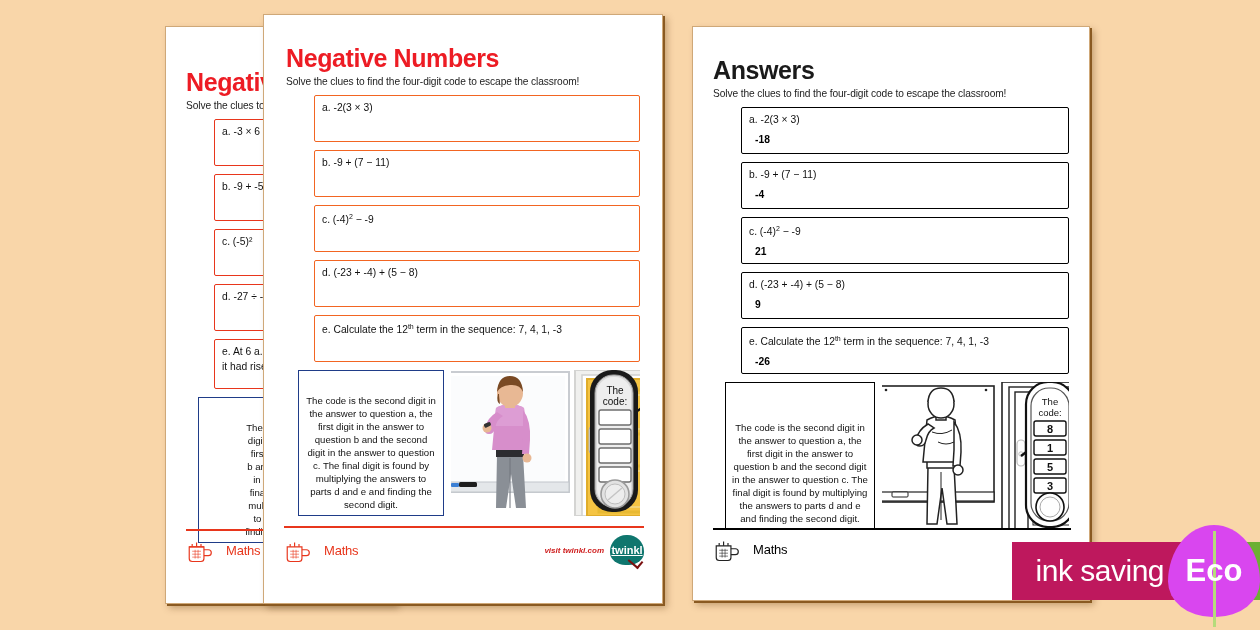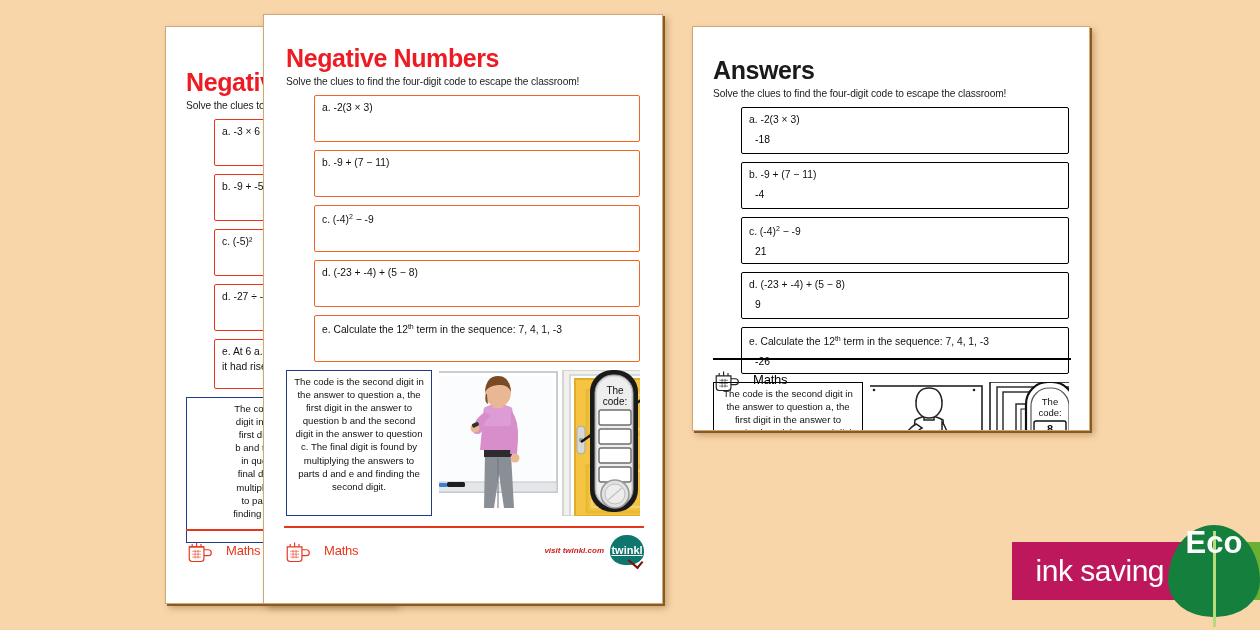--- a/index.html
+++ b/index.html
@@ -13,21 +13,21 @@
   
   .sheet {
     position: absolute;
     background: #ffffff;
     box-shadow: 2px 2px 0 0 #8a5a22, 4px 4px 7px rgba(90,50,10,.35);
     border: 1px solid #cfa878;
     overflow: hidden;
   }
   .sheet-left   { left:165px; top:26px;  width:230px; height:578px; z-index:1; }
   .sheet-mid    { left:263px; top:14px;  width:400px; height:590px; z-index:3; }
-  .sheet-right  { left:692px; top:26px;  width:398px; height:405px; z-index:2; }
+  .sheet-right  { left:692px; top:26px;  width:398px; height:575px; z-index:2; }
 
   .pad { padding: 30px 22px 0 22px; }
   .sheet-left .pad { padding: 42px 22px 0 20px; }
   .sheet-right .pad { padding: 30px 20px 0 20px; }
 
   
   h1 {
     font-size: 25px;
     font-weight: bold;
     letter-spacing: -.4px;
@@ -64,49 +64,50 @@
   }
   .qbox.q-red { border-color: #e8361c; }
   .qbox.tall  { height: 50px; white-space: normal; }
 
   .sheet-right .qbox {
     border: 1.8px solid #000;
     height: 47px;
   }
   .ans {
     font-size: 10.3px;
-    font-weight: normal;
+    font-weight: bold;
     color: #000;
     padding-left: 6px;
     padding-top: 5px;
     white-space: nowrap;
   }
   sup { font-size: 7px; vertical-align: super; }
 
   
   .bottom {
     display: flex;
     gap: 7px;
     align-items: flex-start;
     margin-top: 4px;
   }
   .codebox {
     border: 1.6px solid #1f3c88;
     width: 146px;
     height: 146px;
     display: flex;
-    align-items: flex-start;
+    align-items: flex-end;
     justify-content: center;
     text-align: center;
     padding: 4px 6px;
     font-size: 9.6px;
     line-height: 1.36;
     color: #111;
     background: #fff;
     flex: none;
+    margin-left: 12px;
   }
   .sheet-right .codebox { border: 1.6px solid #000; width: 150px; height: 148px; }
   .sheet-left  .codebox { width: 146px; height: 146px; }
 
   .illus {
     position: relative;
     flex: 1;
     height: 146px;
     overflow: hidden;
   }
@@ -179,23 +180,23 @@
     align-items: center;
     padding: 0 18px 0 24px;
     color: #fff;
     font-size: 30px;
     letter-spacing: -.5px;
   }
   .eco-leaf {
     position: relative;
     width: 92px; height: 92px;
     margin-left: -14px;
-    background: #15803d;
+    background: #d946ef;
     border-radius: 52% 52% 50% 50% / 64% 64% 40% 40%;
-    display: flex; justify-content: center;
+    display: flex; align-items: center; justify-content: center;
     color: #fff;
     font-size: 31px;
     font-weight: bold;
   }
   .eco-leaf::before {
     content:"";
     position:absolute; left:50%; top:6px; bottom:-10px;
     width:3px; margin-left:-1.5px;
     background:#b5db7a;
   }

